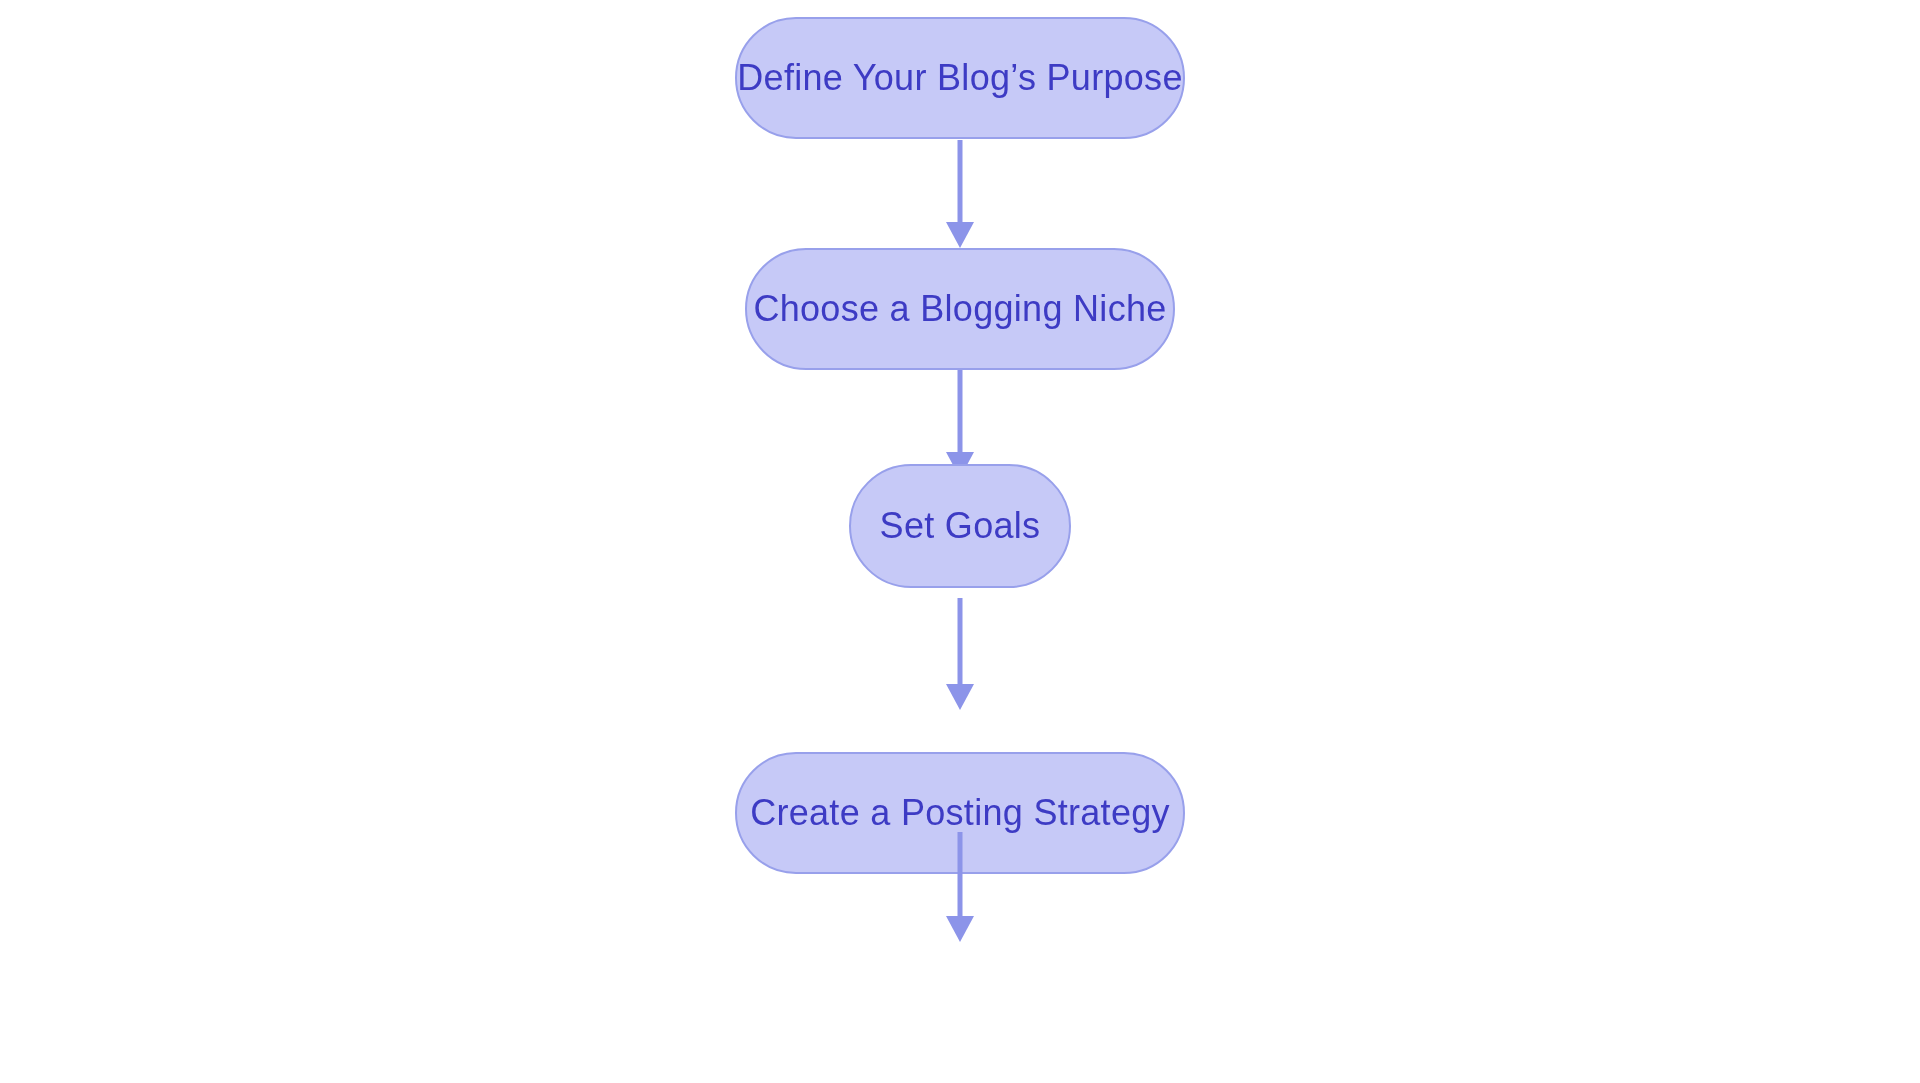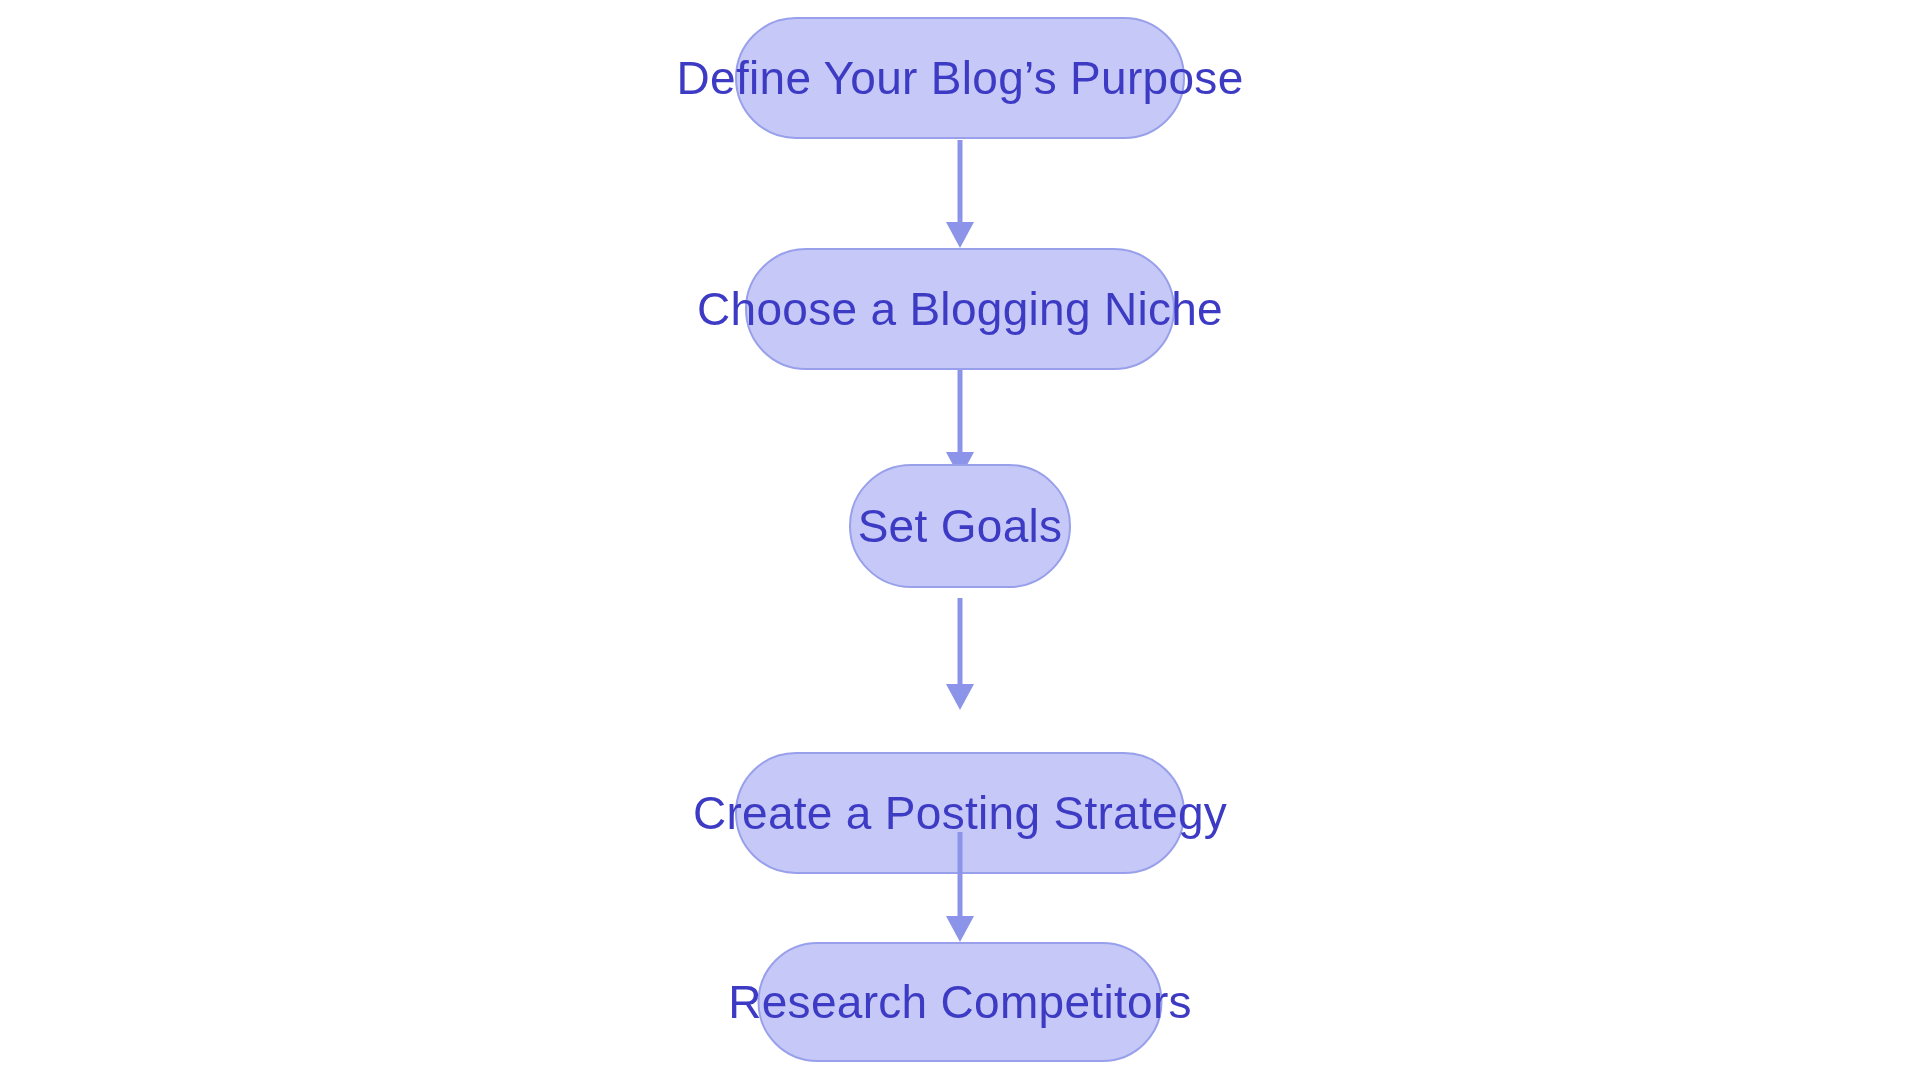--- a/index.html
+++ b/index.html
@@ -22,21 +22,21 @@
     background: #c6c9f7;
     border: 2px solid #98a0eb;
     border-radius: 70px;
     display: flex;
     align-items: center;
     justify-content: center;
     box-sizing: border-box;
   }
   .node-label {
     color: #3d3bc4;
-    font-size: 46px;
+    font-size: 36px;
     font-weight: 500;
     letter-spacing: 0.3px;
     white-space: nowrap;
   }
   .n1 { top: 17px;  width: 450px; height: 122px; }
   .n2 { top: 248px; width: 430px; height: 122px; }
   .n3 { top: 464px; width: 222px; height: 124px; }
   .n4 { top: 752px; width: 450px; height: 122px; }
   .n5 { top: 942px; width: 405px; height: 120px; }
 
@@ -104,17 +104,14 @@
 
   <div class="node n4">
     <span class="node-label">Create a Posting Strategy</span>
   </div>
 
   <div class="arrow a4">
     <div class="arrow-stem"></div>
     <div class="arrow-head"></div>
   </div>
 
-  <div class="node n5">
-    <span class="node-label">Research Competitors</span>
-  </div>
 
 </div>
 
 </body></html>

